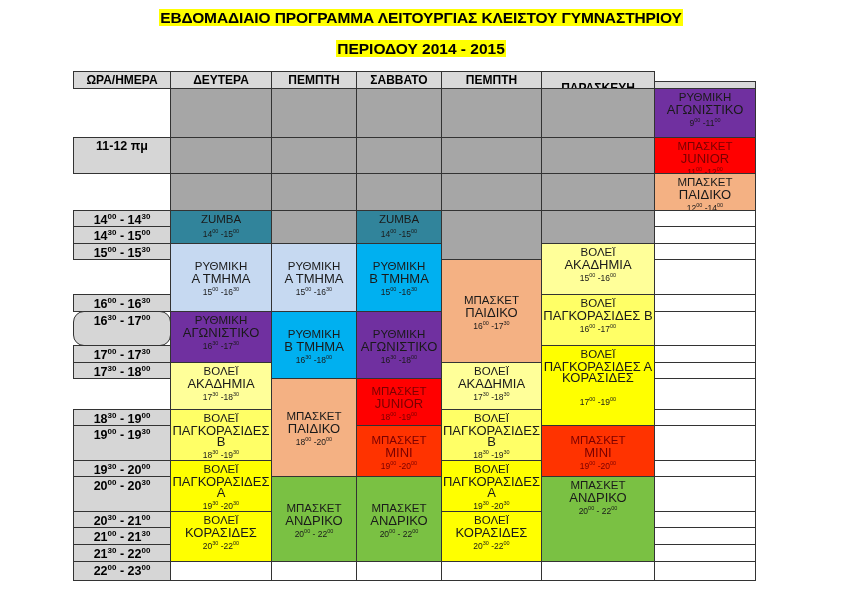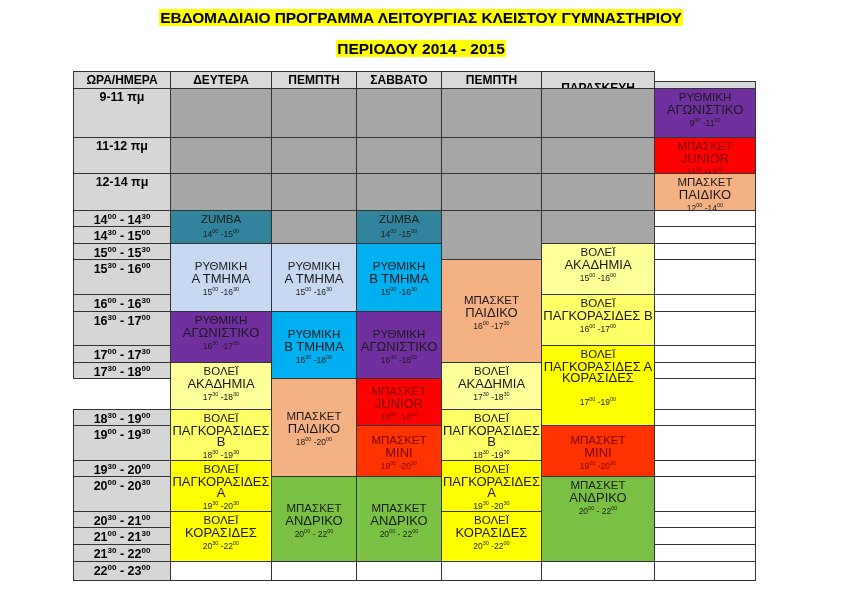--- a/index.html
+++ b/index.html
@@ -29,45 +29,36 @@
 <div class="title" id="title2"><span>ΠΕΡΙΟΔΟΥ 2014 - 2015</span></div>
 
 <div id="grid">
     <div class="cell hdr" style="left: 73px; top: 71px; width: 98px; height: 18px;">ΩΡΑ/ΗΜΕΡΑ</div>
     <div class="cell hdr" style="left: 170px; top: 71px; width: 102px; height: 18px;">ΔΕΥΤΕΡΑ</div>
     <div class="cell hdr" style="left: 271px; top: 71px; width: 86px; height: 18px;">ΠΕΜΠΤΗ</div>
     <div class="cell hdr" style="left: 356px; top: 71px; width: 86px; height: 18px;">ΣΑΒΒΑΤΟ</div>
     <div class="cell hdr" style="left: 441px; top: 71px; width: 101px; height: 18px;">ΠΕΜΠΤΗ</div>
     <div class="cell hdr" style="left: 541px; top: 71px; width: 114px; height: 34px;">ΠΑΡΑΣΚΕΥΗ</div>
     <div class="cell hdr" style="left: 654px; top: 81px; width: 102px; height: 31px; text-align: right;">ΣΑΒΒΑΤΟ</div>
-    <div class="cell time" style="left: 73px; top: 88px; width: 98px; height: 50px;">
-      <span>9-11 πμ</span>
-    </div>
     <div class="cell time" style="left: 73px; top: 137px; width: 98px; height: 37px;">
       <span>11-12 πμ</span>
     </div>
-    <div class="cell time" style="left: 73px; top: 173px; width: 98px; height: 38px;">
-      <span>12-14 πμ</span>
-    </div>
     <div class="cell time" style="left: 73px; top: 210px; width: 98px; height: 17px;">
       <span><span>14</span><sup>00</sup><span> - </span><span>14</span><sup>30</sup></span>
     </div>
     <div class="cell time" style="left: 73px; top: 226px; width: 98px; height: 18px;">
       <span><span>14</span><sup>30</sup><span> - </span><span>15</span><sup>00</sup></span>
     </div>
     <div class="cell time" style="left: 73px; top: 243px; width: 98px; height: 17px;">
       <span><span>15</span><sup>00</sup><span> - </span><span>15</span><sup>30</sup></span>
     </div>
-    <div class="cell time" style="left: 73px; top: 259px; width: 98px; height: 36px;">
-      <span><span>15</span><sup>30</sup><span> - </span><span>16</span><sup>00</sup></span>
-    </div>
     <div class="cell time" style="left: 73px; top: 294px; width: 98px; height: 18px;">
       <span><span>16</span><sup>00</sup><span> - </span><span>16</span><sup>30</sup></span>
     </div>
-    <div class="cell time" style="left: 73px; top: 311px; width: 98px; height: 35px;">
+    <div class="cell time" style="left: 73px; top: 311px; width: 98px; height: 35px; border-radius: 11px;">
       <span><span>16</span><sup>30</sup><span> - </span><span>17</span><sup>00</sup></span>
     </div>
     <div class="cell time" style="left: 73px; top: 345px; width: 98px; height: 18px;">
       <span><span>17</span><sup>00</sup><span> - </span><span>17</span><sup>30</sup></span>
     </div>
     <div class="cell time" style="left: 73px; top: 362px; width: 98px; height: 17px;">
       <span><span>17</span><sup>30</sup><span> - </span><span>18</span><sup>00</sup></span>
     </div>
     <div class="cell time" style="left: 73px; top: 409px; width: 98px; height: 17px;">
       <span><span>18</span><sup>30</sup><span> - </span><span>19</span><sup>00</sup></span>

